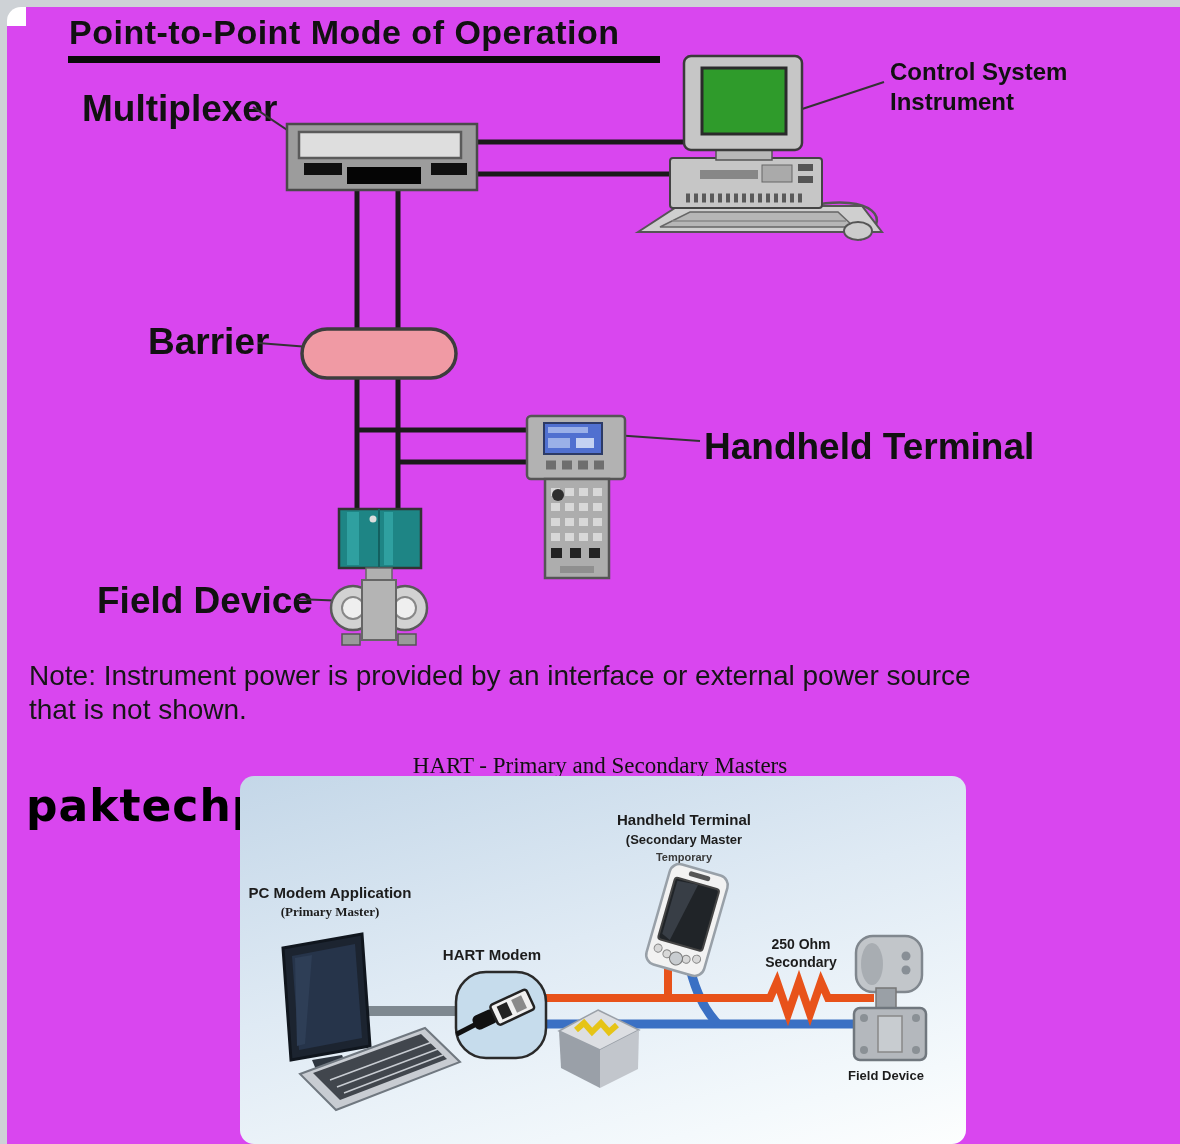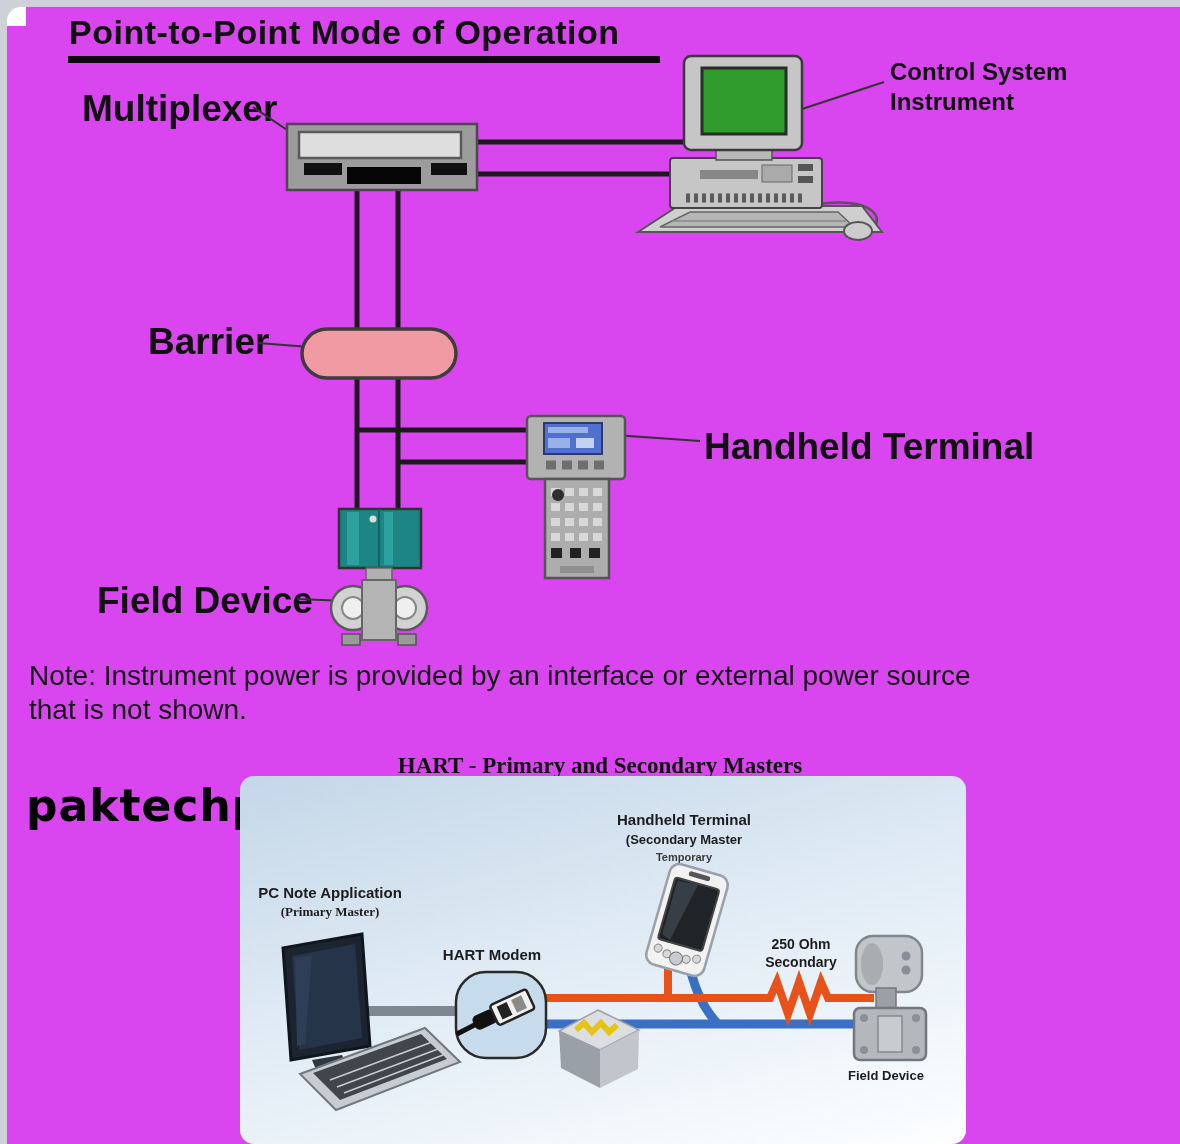--- a/index.html
+++ b/index.html
@@ -12,21 +12,21 @@
   .corner { position:absolute; left:0; top:0; width:26px; height:26px; background:#ced2d6;
             border-radius:0; }
   .corner:after { content:""; position:absolute; left:7px; top:7px; width:19px; height:19px;
             background:#fff; border-radius:14px 0 0 0; }
   .lbl { position:absolute; color:#111; font-weight:bold; white-space:nowrap; }
   .title { font-size:34px; letter-spacing:0.5px; }
   .underline { position:absolute; background:#0a0a0a; }
   .toplabel { font-size:37px; }
   .ctl-line { font-size:24px; line-height:30px; }
   .note { position:absolute; color:#161616; font-size:28px; line-height:34px; font-weight:normal; white-space:nowrap; }
-  .hart-title { position:absolute; font-family:"Liberation Serif", serif; font-weight:bold;
+  .hart-title { position:absolute; font-family:"Liberation Serif", serif; font-weight:normal;
                 font-size:23px; color:#111; text-align:center; white-space:nowrap; }
   .watermark { position:absolute; font-family:"DejaVu Sans", sans-serif; font-weight:bold;
                font-size:44px; letter-spacing:1px; color:#000; white-space:nowrap; }
   .panel { position:absolute; left:240px; top:776px; width:726px; height:368px;
            background:linear-gradient(165deg,#c4d7e8 0%,#dfeaf4 45%,#f4f9fc 85%,#fdfefe 100%);
            border-radius:14px; }
   .blbl { position:absolute; color:#1c1c1c; text-align:center; font-weight:bold; white-space:nowrap; }
   svg { position:absolute; left:0; top:0; }
 </style>
 </head>
@@ -136,21 +136,21 @@
   <div class="hart-title" style="left:300px; top:753px; width:600px;">HART - Primary and Secondary Masters</div>
 
   <div class="watermark" style="left:26px; top:780px;">paktechpoint.com</div>
 
   <div class="panel"></div>
 
   <div class="blbl" style="left:584px; top:811px; width:200px; font-size:15px;">Handheld Terminal</div>
   <div class="blbl" style="left:584px; top:832px; width:200px; font-size:13px;">(Secondary Master</div>
   <div class="blbl" style="left:584px; top:851px; width:200px; font-size:11px; color:#3a3a3a;">Temporary</div>
 
-  <div class="blbl" style="left:230px; top:884px; width:200px; font-size:15px;">PC Note Application</div>
+  <div class="blbl" style="left:230px; top:884px; width:200px; font-size:15px;">PC Modem Application</div>
   <div class="blbl" style="left:230px; top:904px; width:200px; font-size:13px;font-family:Liberation Serif, serif;">(Primary Master)</div>
 
   <div class="blbl" style="left:392px; top:946px; width:200px; font-size:15px;">HART Modem</div>
 
   <div class="blbl" style="left:741px; top:936px; width:120px; font-size:14px;">250 Ohm</div>
   <div class="blbl" style="left:741px; top:954px; width:120px; font-size:14px;">Secondary</div>
 
   <div class="blbl" style="left:816px; top:1068px; width:140px; font-size:13px;">Field Device</div>
 
   <svg width="1180" height="1144" viewBox="0 0 1180 1144">

